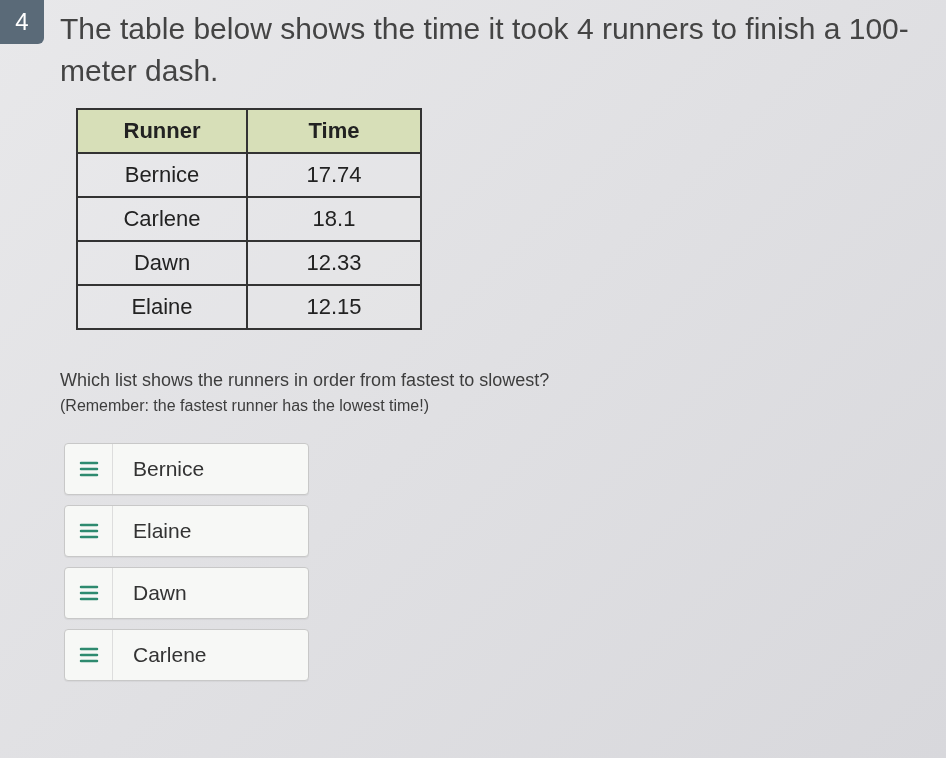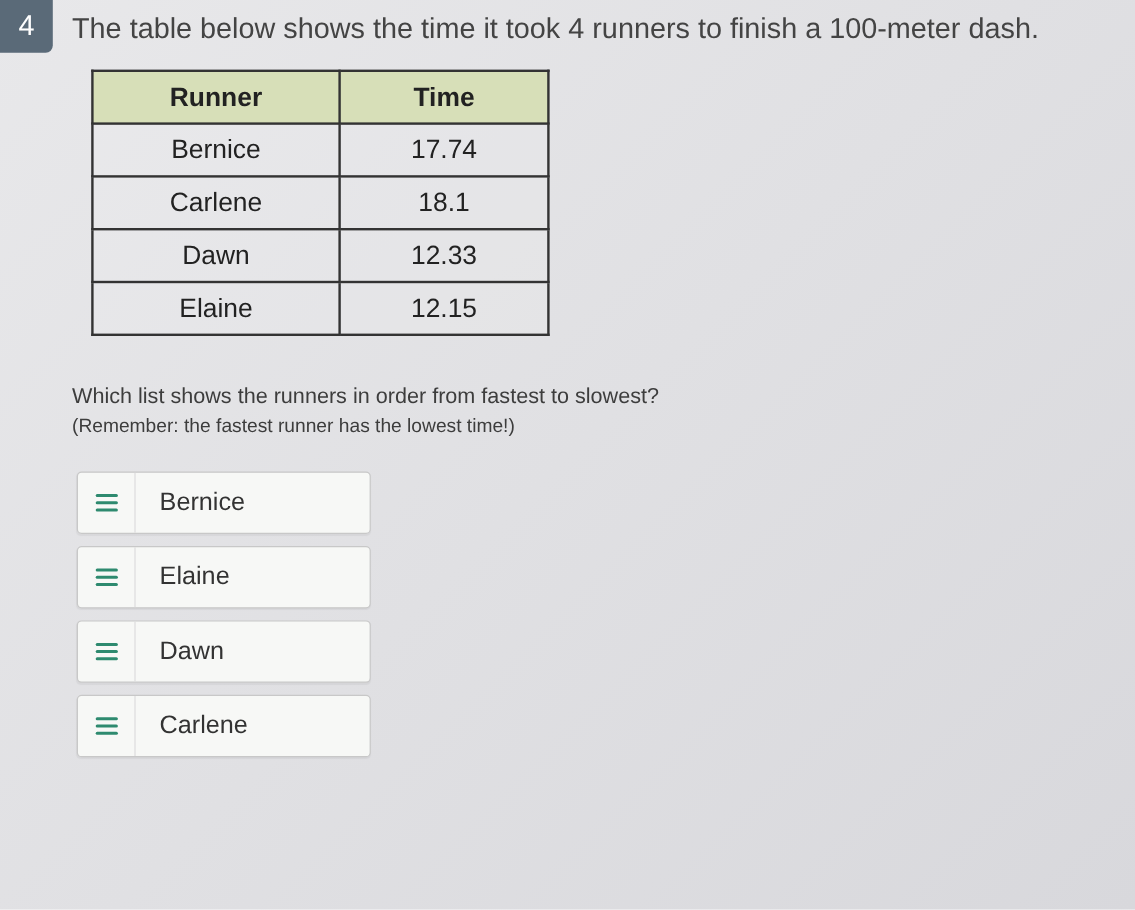--- a/index.html
+++ b/index.html
@@ -24,41 +24,41 @@
     font-weight: 500;
     display: flex;
     align-items: center;
     justify-content: center;
     border-radius: 0 0 6px 0;
   }
   .content {
     padding: 8px 20px 20px 60px;
   }
   .prompt {
-    font-size: 24px;
+    font-size: 30px;
     color: #444;
     margin-bottom: 16px;
     line-height: 1.4;
   }
   table.data {
     border-collapse: collapse;
     margin: 0 0 40px 16px;
   }
   table.data th, table.data td {
     border: 2px solid #333;
     padding: 8px 14px;
     font-size: 22px;
     text-align: center;
   }
   table.data th {
     background: #d7dfb8;
     font-weight: 700;
     color: #222;
   }
-  table.data th:first-child, table.data td:first-child { width: 206px; }
+  table.data th:first-child, table.data td:first-child { width: 170px; }
   table.data th:last-child, table.data td:last-child { width: 174px; }
   table.data td { background: rgba(255,255,255,0.1); color: #222; font-weight: 500; }
   .question-text {
     font-size: 18px;
     color: #3d3d3d;
     margin: 30px 0 6px 0;
   }
   .hint-text {
     font-size: 16px;
     color: #3d3d3d;

